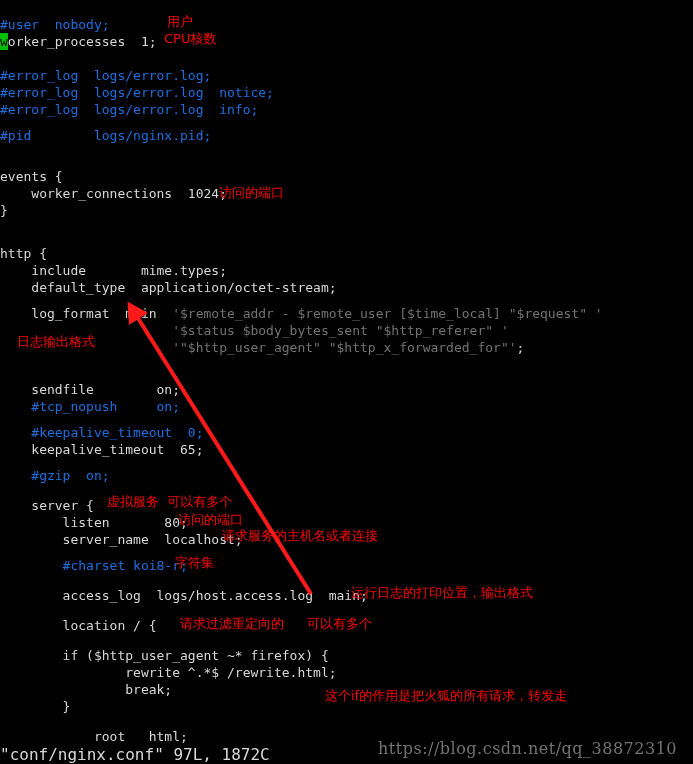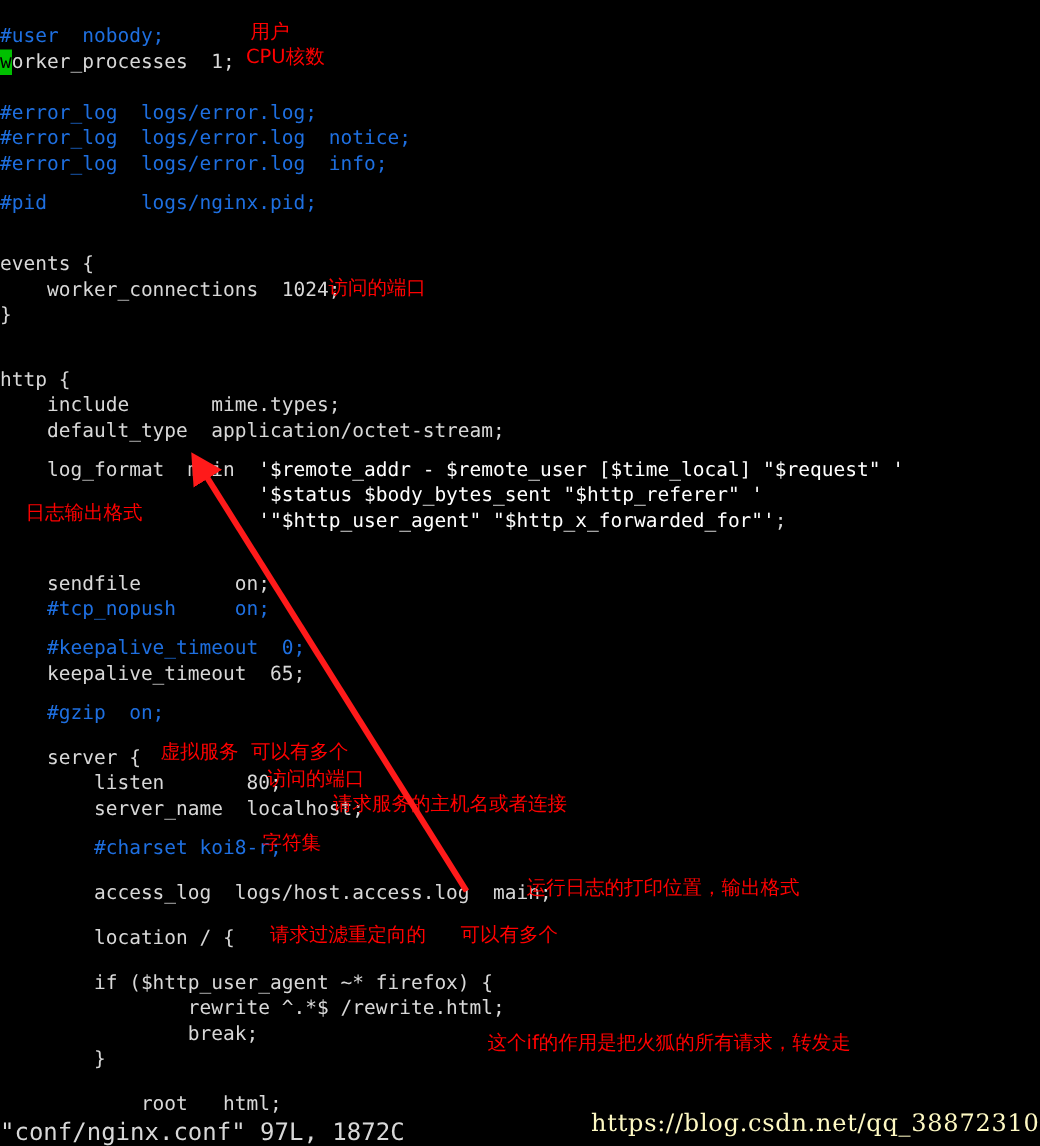--- a/index.html
+++ b/index.html
@@ -28,21 +28,21 @@
   }
   .row {
     position: absolute;
     left: 0;
     height: 17.3px;
     white-space: pre;
     width: 693px;
   }
   .c-comment { color: #1e6fe0; }          
   .c-plain   { color: #d8d8d8; }          
-  .c-string  { color: #ffffff; }          
+  .c-string  { color: #737373; }          
   .c-status  { color: #d8d8d8; }
 
   
   .cursor {
     display: inline-block;
     background: #00c000;
     color: #000000;
   }
 
   
@@ -59,23 +59,23 @@
   #arrow-svg {
     position: absolute;
     left: 0; top: 0;
     width: 693px; height: 764px;
     pointer-events: none;
   }
 
   
   #watermark {
     position: absolute;
-    right: 0;
+    right: 16px;
     bottom: 6px;
-    color: #fef9c3;
+    color: #737373;
     font-family: "DejaVu Serif", "Liberation Serif", serif;
     font-size: 16px;
     letter-spacing: 0.5px;
     white-space: pre;
   }
 </style>
 </head>
 <body>
 
 <div id="screen">

